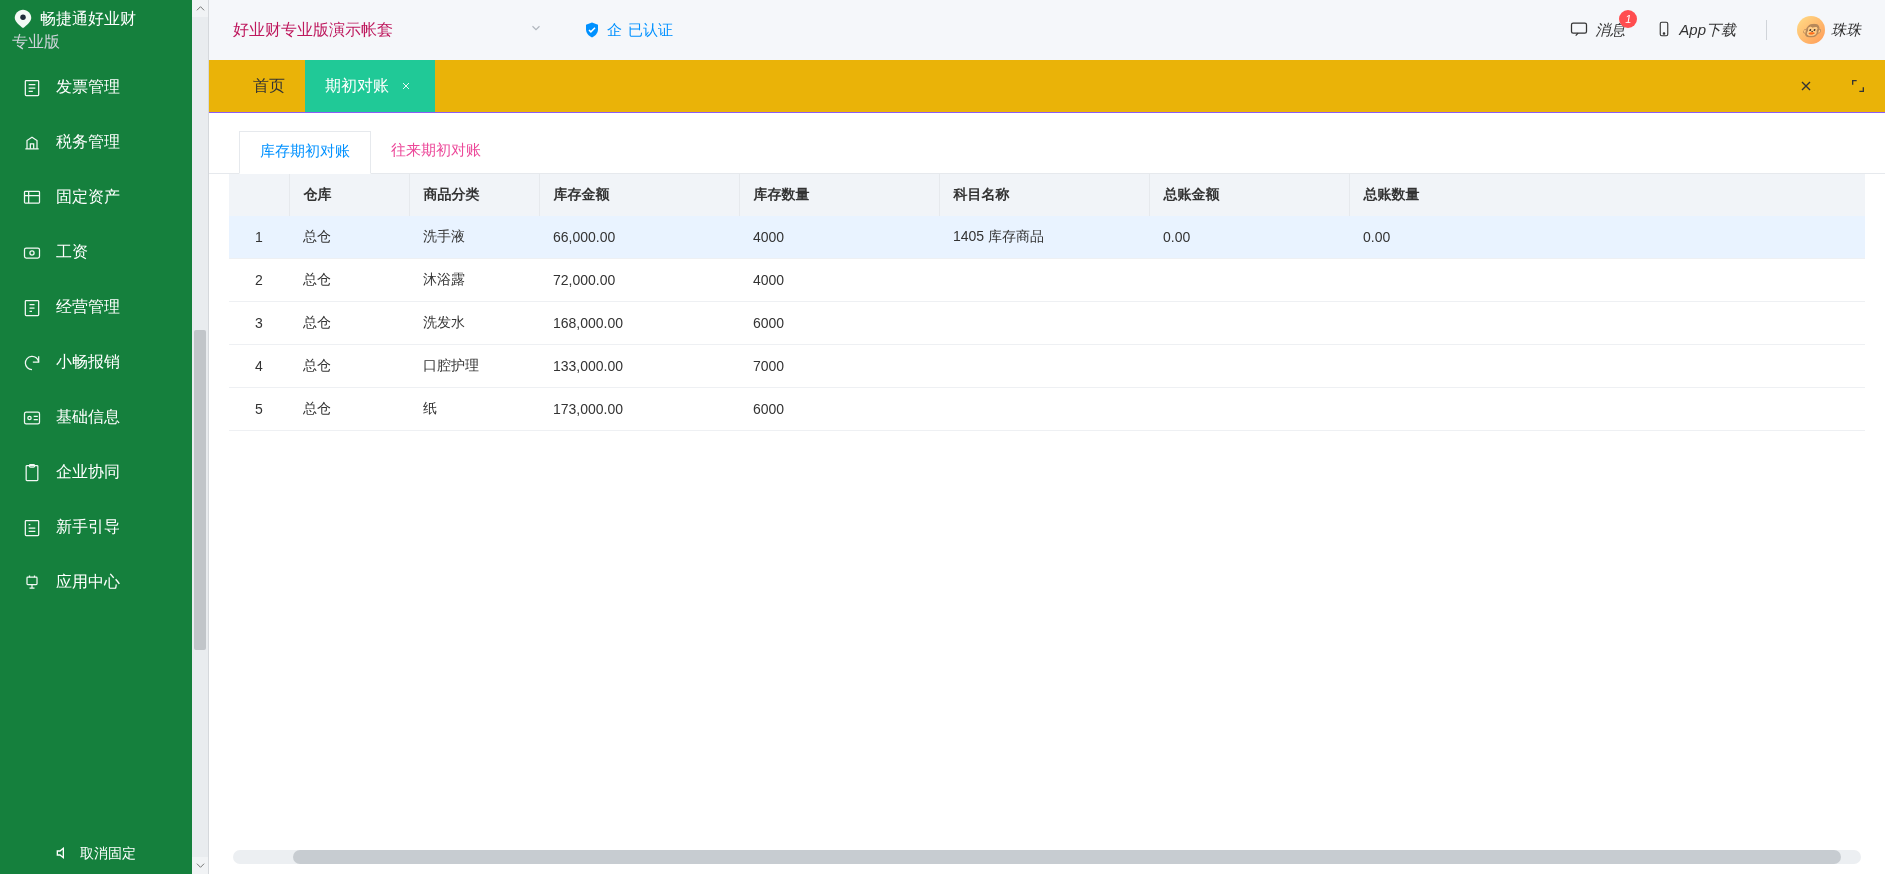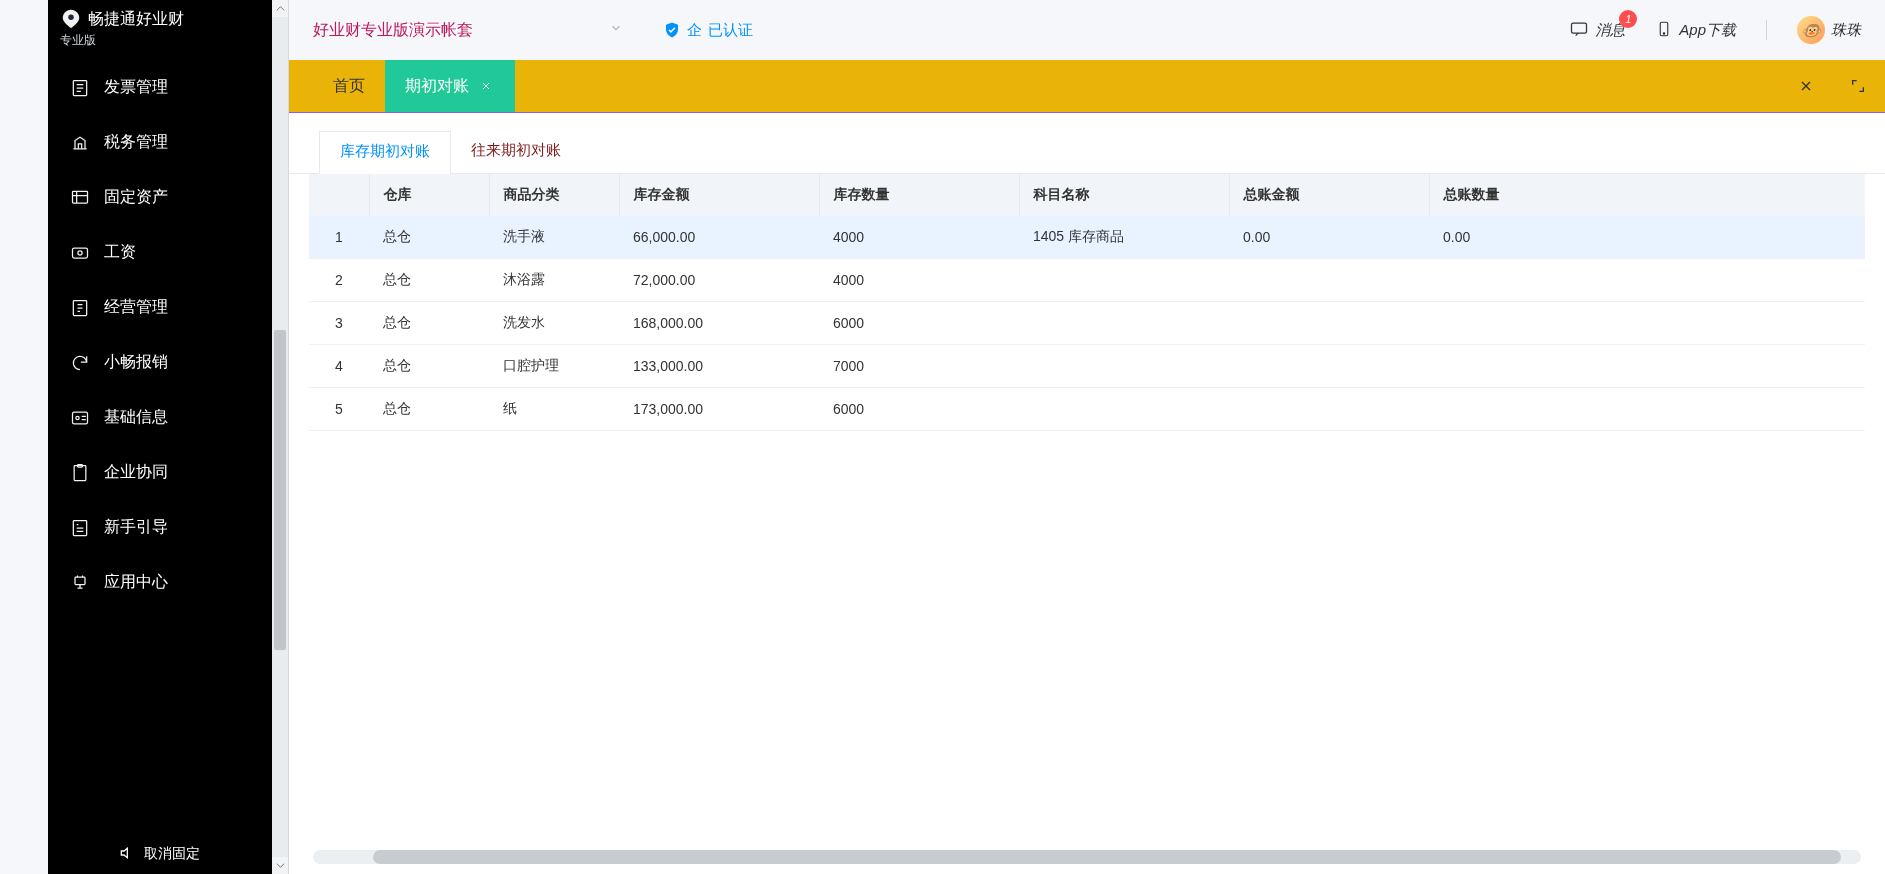--- a/index.html
+++ b/index.html
@@ -1,27 +1,27 @@
 <!DOCTYPE html>
 <html><head>
   <meta charset="utf-8">
   <style>
     * { margin: 0; padding: 0; box-sizing: border-box; }
     html, body { height: 100%; }
     body { font-family: "Microsoft YaHei", "PingFang SC", sans-serif; font-size: 14px; color: #333; background: #f5f7fa; }
     .app { display: flex; height: 874px; width: 1885px; position: relative; }
 
     
-    .sidebar { width: 224px; background: #000000; display: flex; flex-direction: column; position: relative; flex-shrink: 0; margin-left: 48px; }
+    .sidebar { width: 192px; background: #15803d; display: flex; flex-direction: column; position: relative; flex-shrink: 0; }
     .sidebar-header { height: 60px; padding: 8px 12px; display: flex; flex-direction: column; }
     .logo-row { display: flex; align-items: center; gap: 6px; }
     .logo-icon { width: 22px; height: 22px; position: relative; }
     .logo-icon svg { width: 100%; height: 100%; }
     .product-name { color: #fff; font-size: 16px; font-weight: 500; }
-    .edition { color: #cfd4da; font-size: 12px; margin-top: 2px; }
+    .edition { color: #cfd4da; font-size: 16px; margin-top: 2px; }
 
     .sidebar-items { flex: 1; overflow: hidden; }
     .sidebar-item { display: flex; align-items: center; height: 55px; padding-left: 22px; color: #fff; cursor: pointer; gap: 14px; font-size: 16px; }
     .sidebar-item.active { background: #0091ff; }
     .sidebar-icon { width: 20px; height: 20px; display: flex; align-items: center; justify-content: center; opacity: 0.95; }
     .sidebar-icon svg { width: 20px; height: 20px; stroke: #fff; fill: none; stroke-width: 1.5; }
 
     .sidebar-footer { height: 40px; display: flex; align-items: center; justify-content: center; color: #fff; cursor: pointer; }
     .sidebar-footer-inner { display: flex; align-items: center; gap: 8px; }
 
@@ -50,21 +50,21 @@
     .tabs-bar { height: 52px; display: flex; align-items: center; padding-left: 24px; background: #eab308; position: relative; text-align: right; }
     .tab { height: 52px; display: flex; align-items: center; padding: 0 20px; font-size: 16px; color: #333; cursor: pointer; }
     .tab.active { background: #20c997; color: #fff; }
     .tab-close { width: 18px; height: 18px; display: flex; align-items: center; justify-content: center; margin-left: 8px; cursor: pointer; opacity: 0.9; }
     .tabs-right { position: absolute; right: 0; top: 0; bottom: 0; display: flex; align-items: center; gap: 18px; padding-right: 10px; }
     .tabs-right-btn { width: 34px; height: 34px; display: flex; align-items: center; justify-content: center; cursor: pointer; color: #555; }
 
     
     .content { flex: 1; background: #fff; margin: 0; border-top: 1px solid #8b5cf6; padding: 18px 0 0 0; display: flex; flex-direction: column; min-height: 0; }
     .subtabs { display: flex; border-bottom: 1px solid #e6e9ed; padding-left: 30px; }
-    .subtab { padding: 10px 20px 12px; font-size: 15px; cursor: pointer; color: #7f1d1d; position: relative; }
+    .subtab { padding: 10px 20px 12px; font-size: 15px; cursor: pointer; color: #ec4899; position: relative; }
     .subtab.active { color: #0091ff; border: 1px solid #e6e9ed; border-bottom: 1px solid #fff; margin-bottom: -1px; background: #fff; }
 
     .table-wrap { flex: 1; overflow: auto; padding: 0 20px; }
     table { width: 100%; border-collapse: collapse; font-size: 14px; }
     th { background: #f1f4f8; text-align: left; padding: 12px 14px; font-weight: 600; color: #333; border-right: 1px solid #e6e9ed; }
     th:last-child { border-right: none; }
     td { padding: 12px 14px; border-bottom: 1px solid #eef0f3; }
     .col-idx { width: 60px; text-align: center; color: #333; }
     tr.row-highlight td { background: #e9f3ff; }
 

